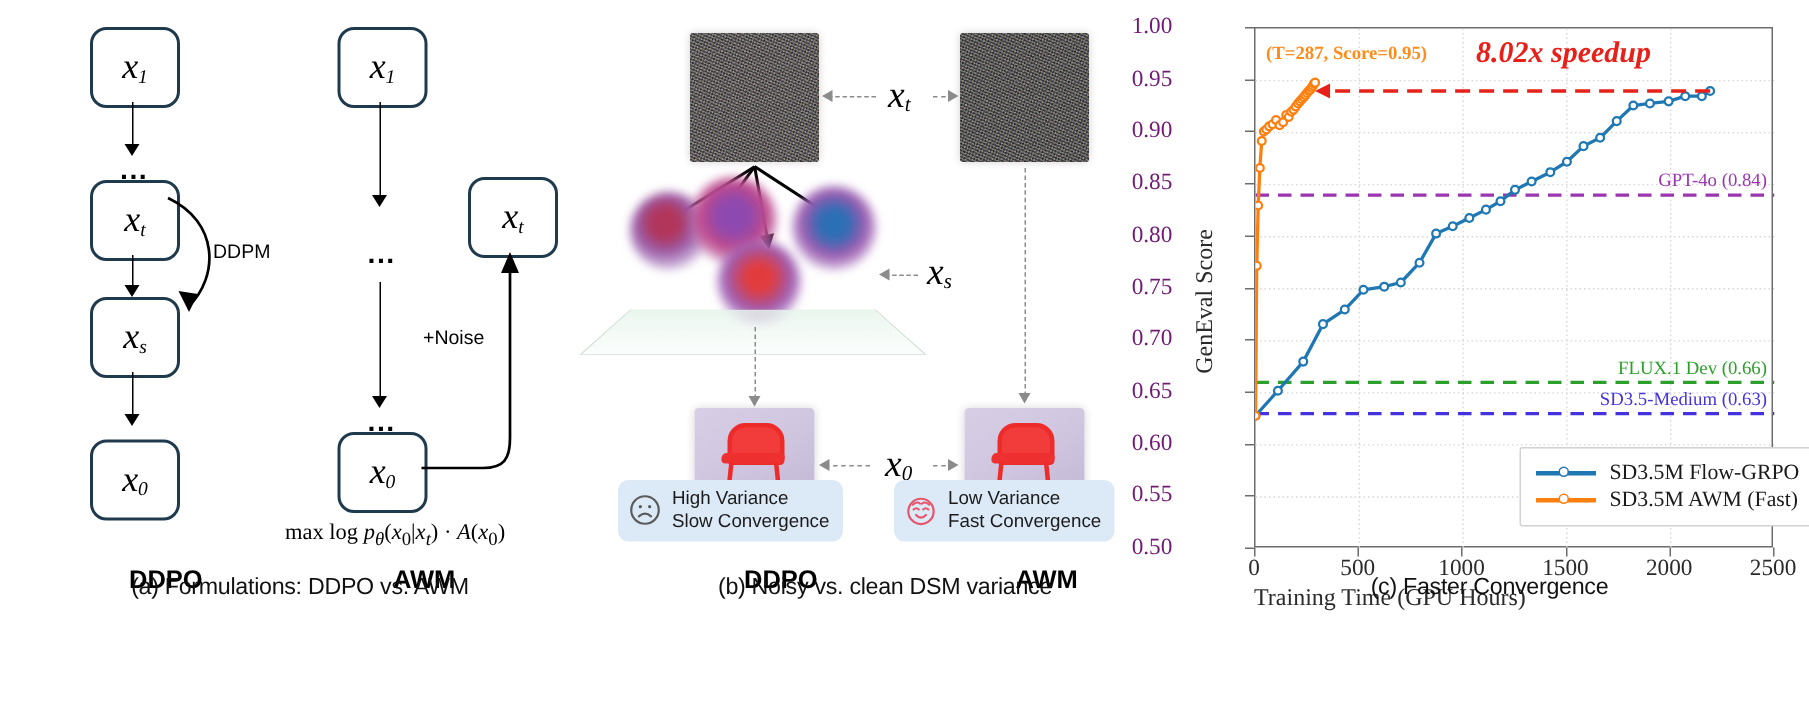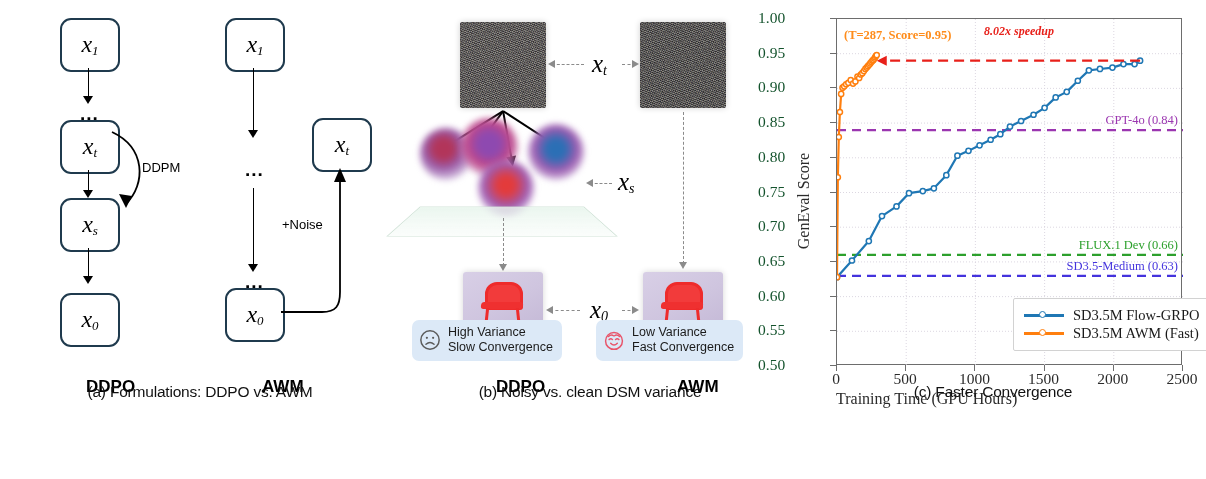--- a/index.html
+++ b/index.html
@@ -55,30 +55,30 @@
   .xsym{position:absolute;font-family:"Liberation Serif",serif;font-style:italic;font-size:25px;color:#000;}
   .xsym sub{font-size:14px;vertical-align:-3px;}
   .badge{position:absolute;background:#dce9f7;border-radius:7px;display:flex;align-items:center;gap:7px;padding:5px 9px 5px 7px;}
   .badge .txt{font-size:12.5px;line-height:1.22;color:#1b1b1b;white-space:nowrap;font-family:"Liberation Sans",sans-serif;}
   .blackarrow{position:absolute;height:2.2px;background:#000;transform-origin:0 50%;}
   .blackarrow::after{content:"";position:absolute;right:-2px;top:-4px;border-left:10px solid #000;border-top:5px solid transparent;border-bottom:5px solid transparent;}
 
   
   #panelC{left:780px;width:426px;}
   .plotframe{position:absolute;left:56px;top:18px;width:346px;height:347px;border:1.4px solid #6d6d6d;background:#fff;box-sizing:border-box;}
-  .ytick{position:absolute;right:388px;font-family:"Liberation Serif",serif;font-size:15.5px;color:#14532d;text-align:left;width:60px;transform:translateY(-50%);}
+  .ytick{position:absolute;right:408px;font-family:"Liberation Serif",serif;font-size:15.5px;color:#701a75;text-align:center;width:60px;transform:translateY(-50%);}
   .ytickmark{position:absolute;left:50px;width:6px;border-top:1.4px solid #6d6d6d;}
   .xtick{position:absolute;top:370px;font-family:"Liberation Serif",serif;font-size:15.5px;color:#2b2b2b;transform:translateX(-50%);}
   .xtickmark{position:absolute;top:365px;height:6px;border-left:1.4px solid #6d6d6d;}
   .ylabel{position:absolute;left:-106px;top:192px;width:260px;text-align:center;transform:rotate(-90deg);
      font-family:"Liberation Serif",serif;font-size:16px;color:#2b2b2b;}
   .xlabel{position:absolute;left:56px;top:390px;width:346px;font-family:"Liberation Serif",serif;font-size:16px;color:#2b2b2b;}
   .reflabel{position:absolute;font-family:"Liberation Serif",serif;font-size:12.5px;white-space:nowrap;}
   .annot-point{position:absolute;font-family:"Liberation Serif",serif;font-weight:bold;font-size:12.5px;color:#ff8c1a;white-space:nowrap;}
-  .annot-speed{position:absolute;font-family:"Liberation Serif",serif;font-weight:bold;font-style:italic;font-size:12px;color:#e8201a;white-space:nowrap;}
+  .annot-speed{position:absolute;font-family:"Liberation Serif",serif;font-weight:bold;font-style:italic;font-size:20px;color:#e8201a;white-space:nowrap;}
   .legendbox{position:absolute;background:#fff;border:1px solid #d2d2d2;border-radius:2px;padding:7px 10px;}
   .legrow{display:flex;align-items:center;gap:9px;margin:1px 0;}
   .legline{position:relative;width:40px;height:2.6px;}
   .legmark{position:absolute;left:15px;top:-3.2px;width:7px;height:7px;border-radius:50%;border:1.6px solid;background:#fff;box-sizing:border-box;}
   .legtxt{font-family:"Liberation Serif",serif;font-size:14.5px;color:#1a1a1a;white-space:nowrap;}
 </style>
 </head>
 <body>
 
 <div class="figure">
@@ -134,20 +134,23 @@
     <div class="nodebox" style="left:312px;top:118px;">
       <span class="mathser"><i>x</i><sub>t</sub></span>
     </div>
 
     <svg style="position:absolute;left:278px;top:160px;" width="80" height="160">
       <path d="M 3,152 L 44,152 C 58,152 62,146 62,132 L 62,18" stroke="#000" stroke-width="1.8" fill="none"></path>
       <polygon points="62,8 56,22 68,22" fill="#000"></polygon>
     </svg>
     <div class="smalllabel" style="left:282px;top:217px;">+Noise</div>
 
+    <div class="formula" style="left:190px;top:347px;">
+      max&nbsp;log&nbsp;<i>p<sub>θ</sub></i>(<i>x</i><sub>0</sub>|<i>x<sub>t</sub></i>)&nbsp;·&nbsp;<i>A</i>(<i>x</i><sub>0</sub>)
+    </div>
     <div class="methodname" style="left:238px;top:377px;">AWM</div>
 
     <div class="caption">(a) Formulations: DDPO vs. AWM</div>
   </div>
 
   <div class="panel" id="panelB">
 
     <div class="noiseimg" style="left:60px;top:22px;"></div>
     <div class="noiseimg dark" style="left:240px;top:22px;"></div>
 

